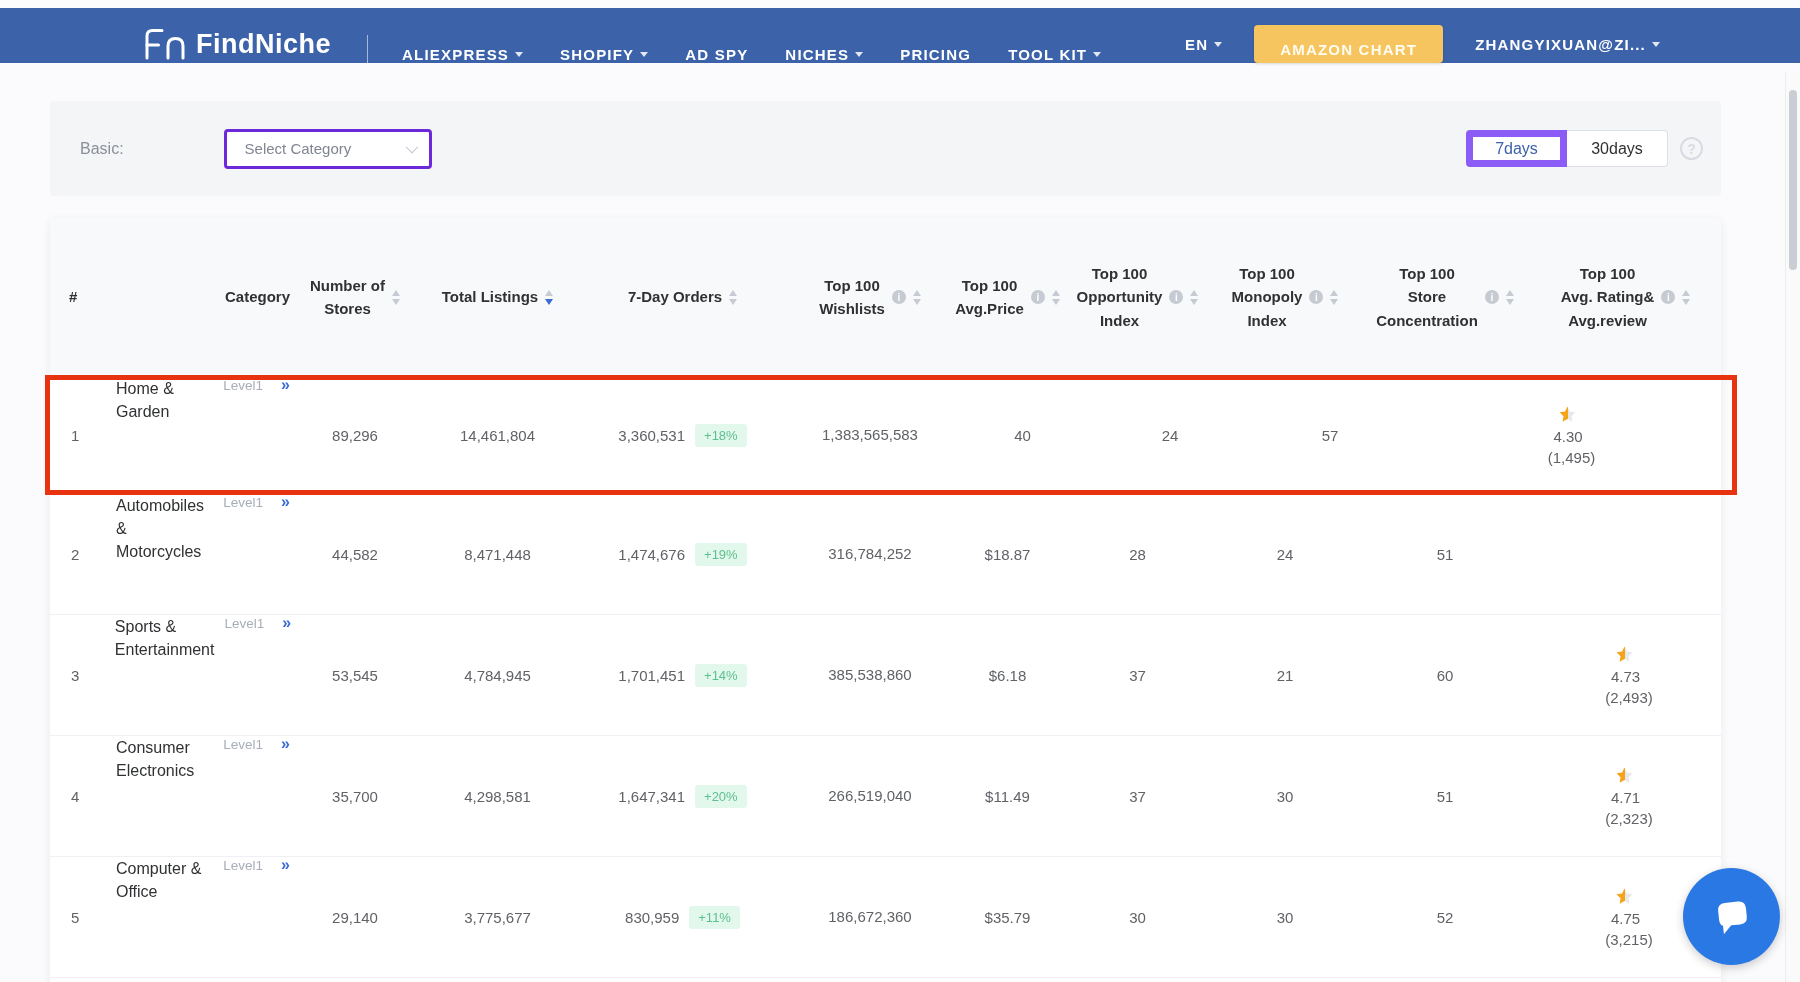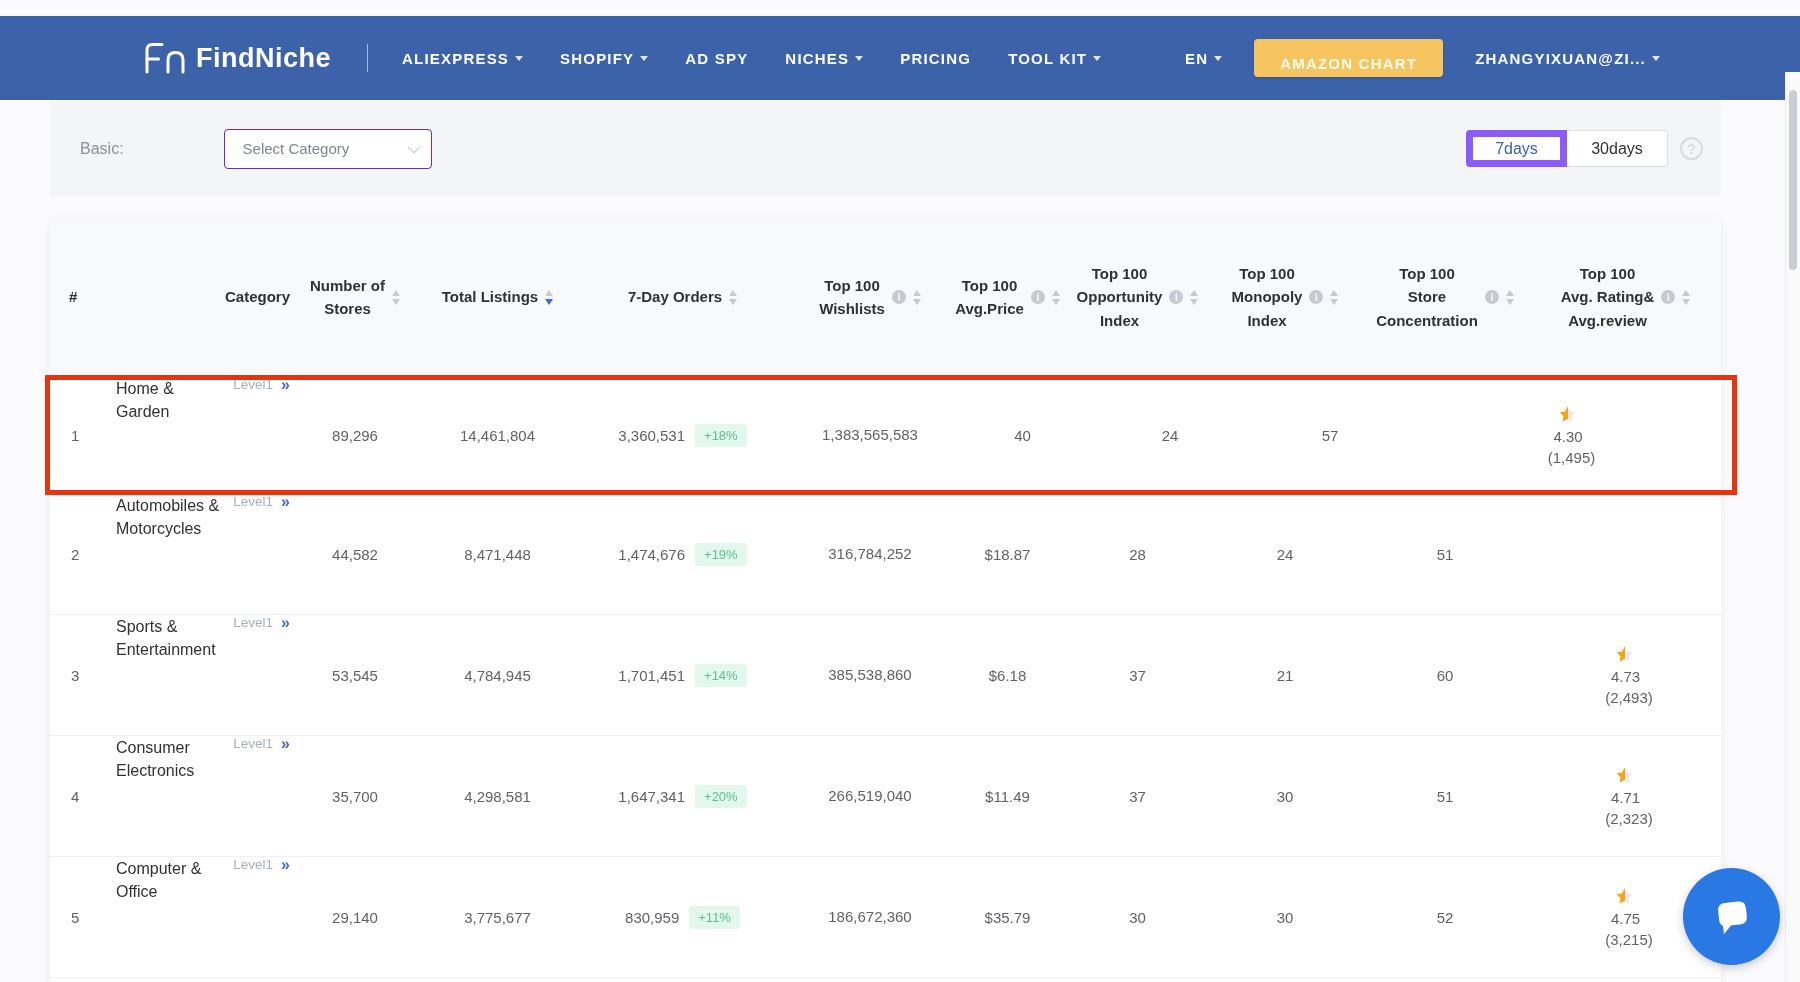--- a/index.html
+++ b/index.html
@@ -1,39 +1,39 @@
 <!DOCTYPE html>
 <html><head>
 <meta charset="utf-8">
 <style>
   * { margin:0; padding:0; box-sizing:border-box; }
   html,body { width:1800px; height:982px; overflow:hidden; }
   body { font-family:"Liberation Sans", sans-serif; background:#fbfbfd; position:relative; }
 
   
-  .navbar { position:absolute; top:16px; left:0; width:1800px; height:84px; background:#3c62a9;
-    display:flex; align-items:center; padding:0 140px; z-index:20; }
+  .navbar { position:absolute; top:8px; left:0; width:1800px; height:55px; background:#3c62a9;
+    display:flex; align-items:flex-end; padding:0 140px; z-index:20; }
   .logo { display:flex; align-items:center; gap:10px; }
   .logo-word { color:#fff; font-size:27px; font-weight:bold; letter-spacing:0.5px; }
   .nav-divider { width:1px; height:28px; background:rgba(255,255,255,0.55); margin:0 34px 0 36px; }
   .nav-items { display:flex; align-items:center; gap:37px; }
   .nav-item { display:flex; align-items:center; gap:6px; cursor:pointer; }
   .nav-label { color:#fff; font-size:15px; font-weight:bold; letter-spacing:1.2px; white-space:nowrap; }
   .caret-down { width:0; height:0; border-left:4px solid transparent; border-right:4px solid transparent;
     border-top:5px solid rgba(255,255,255,0.85); display:inline-block; }
   .nav-right { margin-left:auto; display:flex; align-items:center; gap:32px; }
   .amazon-btn { background:#f6c55f; border:none; border-radius:4px; height:38px; padding:16px 26px;
     color:#fffdf2; font-size:15px; font-weight:bold; letter-spacing:1.2px; cursor:pointer;
     font-family:"Liberation Sans", sans-serif; box-shadow:0 1px 3px rgba(0,0,0,0.15); }
 
   
   .filterbar { position:absolute; top:101px; left:50px; width:1671px; height:95px; background:#f4f5f7;
     border-radius:4px; display:flex; align-items:center; padding:0 18px 0 30px; }
   .basic-label { color:#8a9099; font-size:16px; }
-  .select-box { margin-left:100px; width:208px; height:40px; background:#fff; border:1px solid #6d28d9;
+  .select-box { margin-left:100px; width:208px; height:40px; background:#fff; border:3px solid #6d28d9;
     border-radius:4px; display:flex; align-items:center; justify-content:space-between;
     padding:0 14px 0 18px; cursor:pointer; }
   .select-text { color:#7f8590; font-size:15px; }
   .chev { width:9px; height:9px; border-right:1.6px solid #c0c4cc; border-bottom:1.6px solid #c0c4cc;
     transform:rotate(45deg) translateY(-2px); }
   .range-group { margin-left:auto; display:flex; align-items:center; }
   .range-btn { height:37px; width:101px; background:#fff; font-size:16px; cursor:pointer;
     font-family:"Liberation Sans", sans-serif; }
   .range-btn.active { border:7px solid #8b5cf6; color:#3c62a9; border-radius:4px 0 0 4px; z-index:2; }
   .range-btn.inactive { border:1px solid #dcdfe6; border-left:none; color:#303133; border-radius:0 4px 4px 0; }
@@ -68,21 +68,21 @@
   .c6 { width:115px; flex:none; } .c7 { width:145px; flex:none; } .c8 { width:150px; flex:none; }
   .c9 { width:170px; flex:none; } .c10 { flex:1; }
 
   
   .trow { display:flex; border-bottom:1px solid #eef0f4; height:121px; background:#fff; }
   .trow:first-child { height:117px; }
   .cell { display:flex; align-items:center; justify-content:center; color:#606266; font-size:15px; }
   .cell.c0 { justify-content:flex-start; padding-left:21px; }
   .cell.c1 { flex-direction:row; align-items:flex-start; justify-content:center; padding-left:10px; gap:10px; }
   .cat-name { color:#303133; font-size:16px; line-height:1.45; max-width:140px; cursor:pointer; }
-  .lvl { display:flex; gap:8px; cursor:pointer; }
+  .lvl { display:flex; align-items:center; gap:18px; cursor:pointer; }
   .lvl-t { color:#a7aeb8; font-size:13.5px; }
   .lvl-a { color:#3a6bd8; font-size:16px; font-weight:bold; line-height:1; }
   .cell.c4 { gap:10px; }
   .badge { background:#e3f8ec; color:#5ec08d; font-size:13px; padding:4px 9px; border-radius:3px; }
   .wval { max-width:104px; word-break:break-all; text-align:center; line-height:1.5; }
   .cell.c10 { gap:4px;flex-direction:column; }
   .star-svg { margin-right:2px; }
   .rev { margin-left:7px; }
 
   

